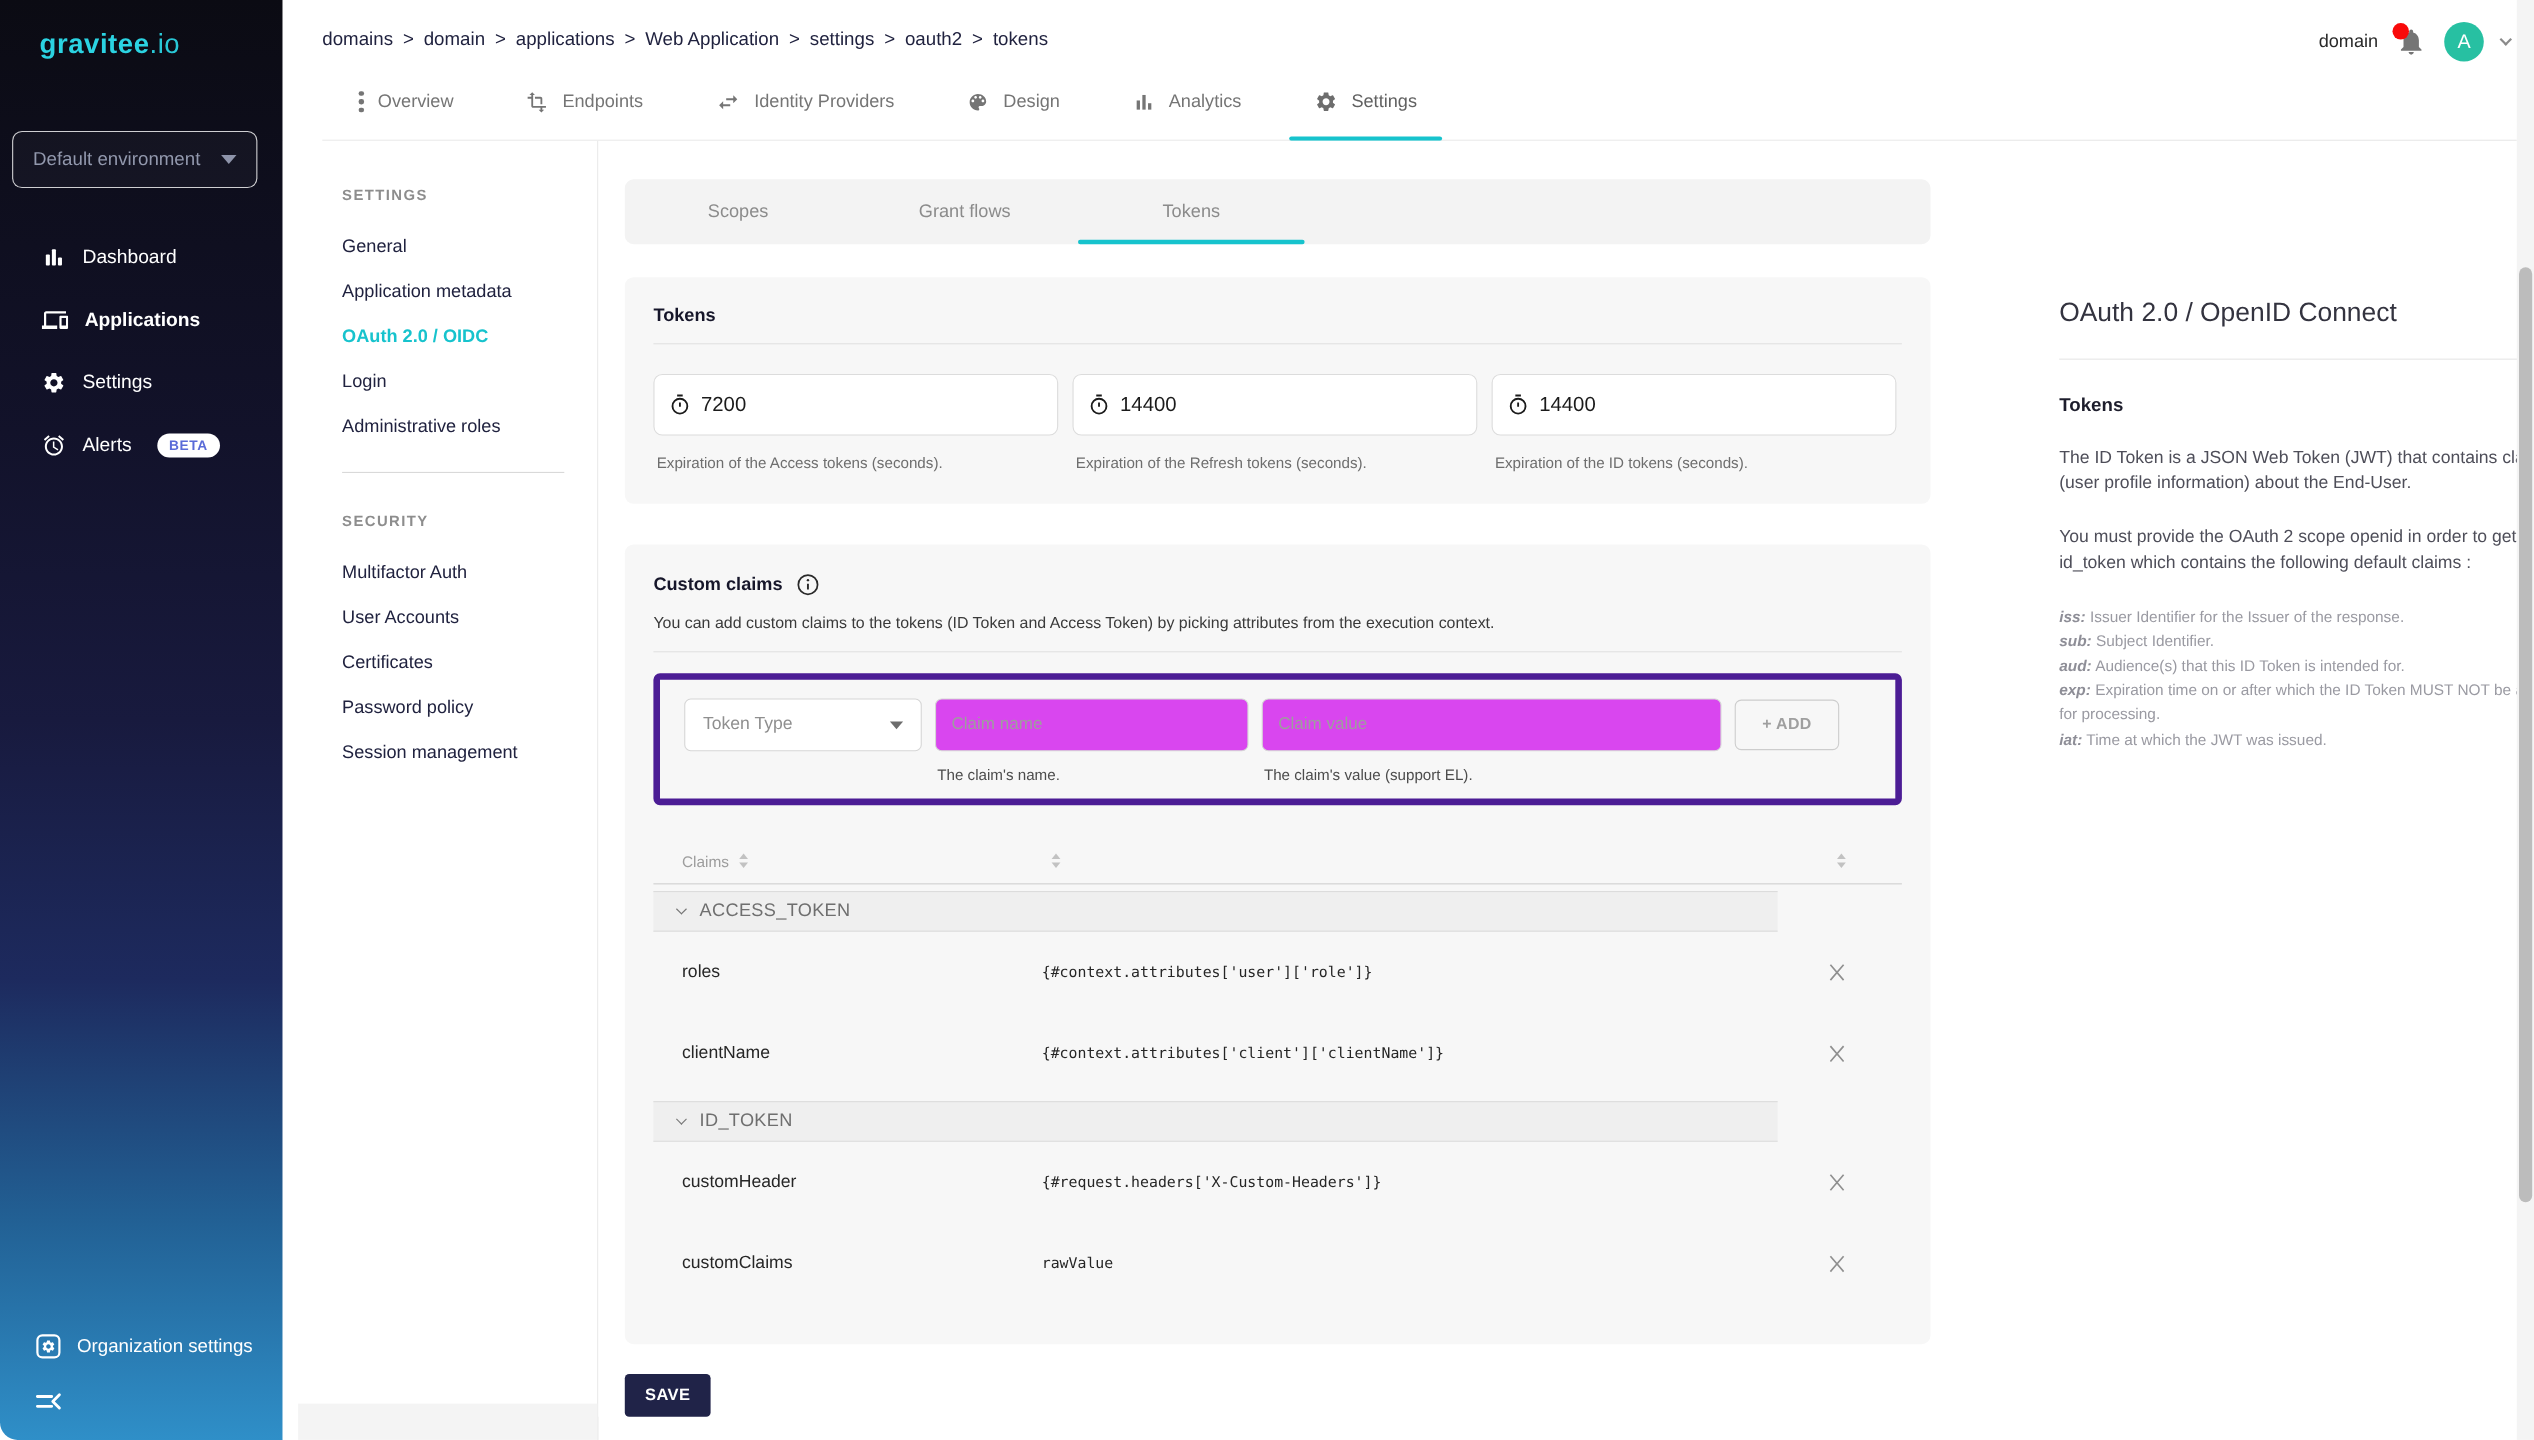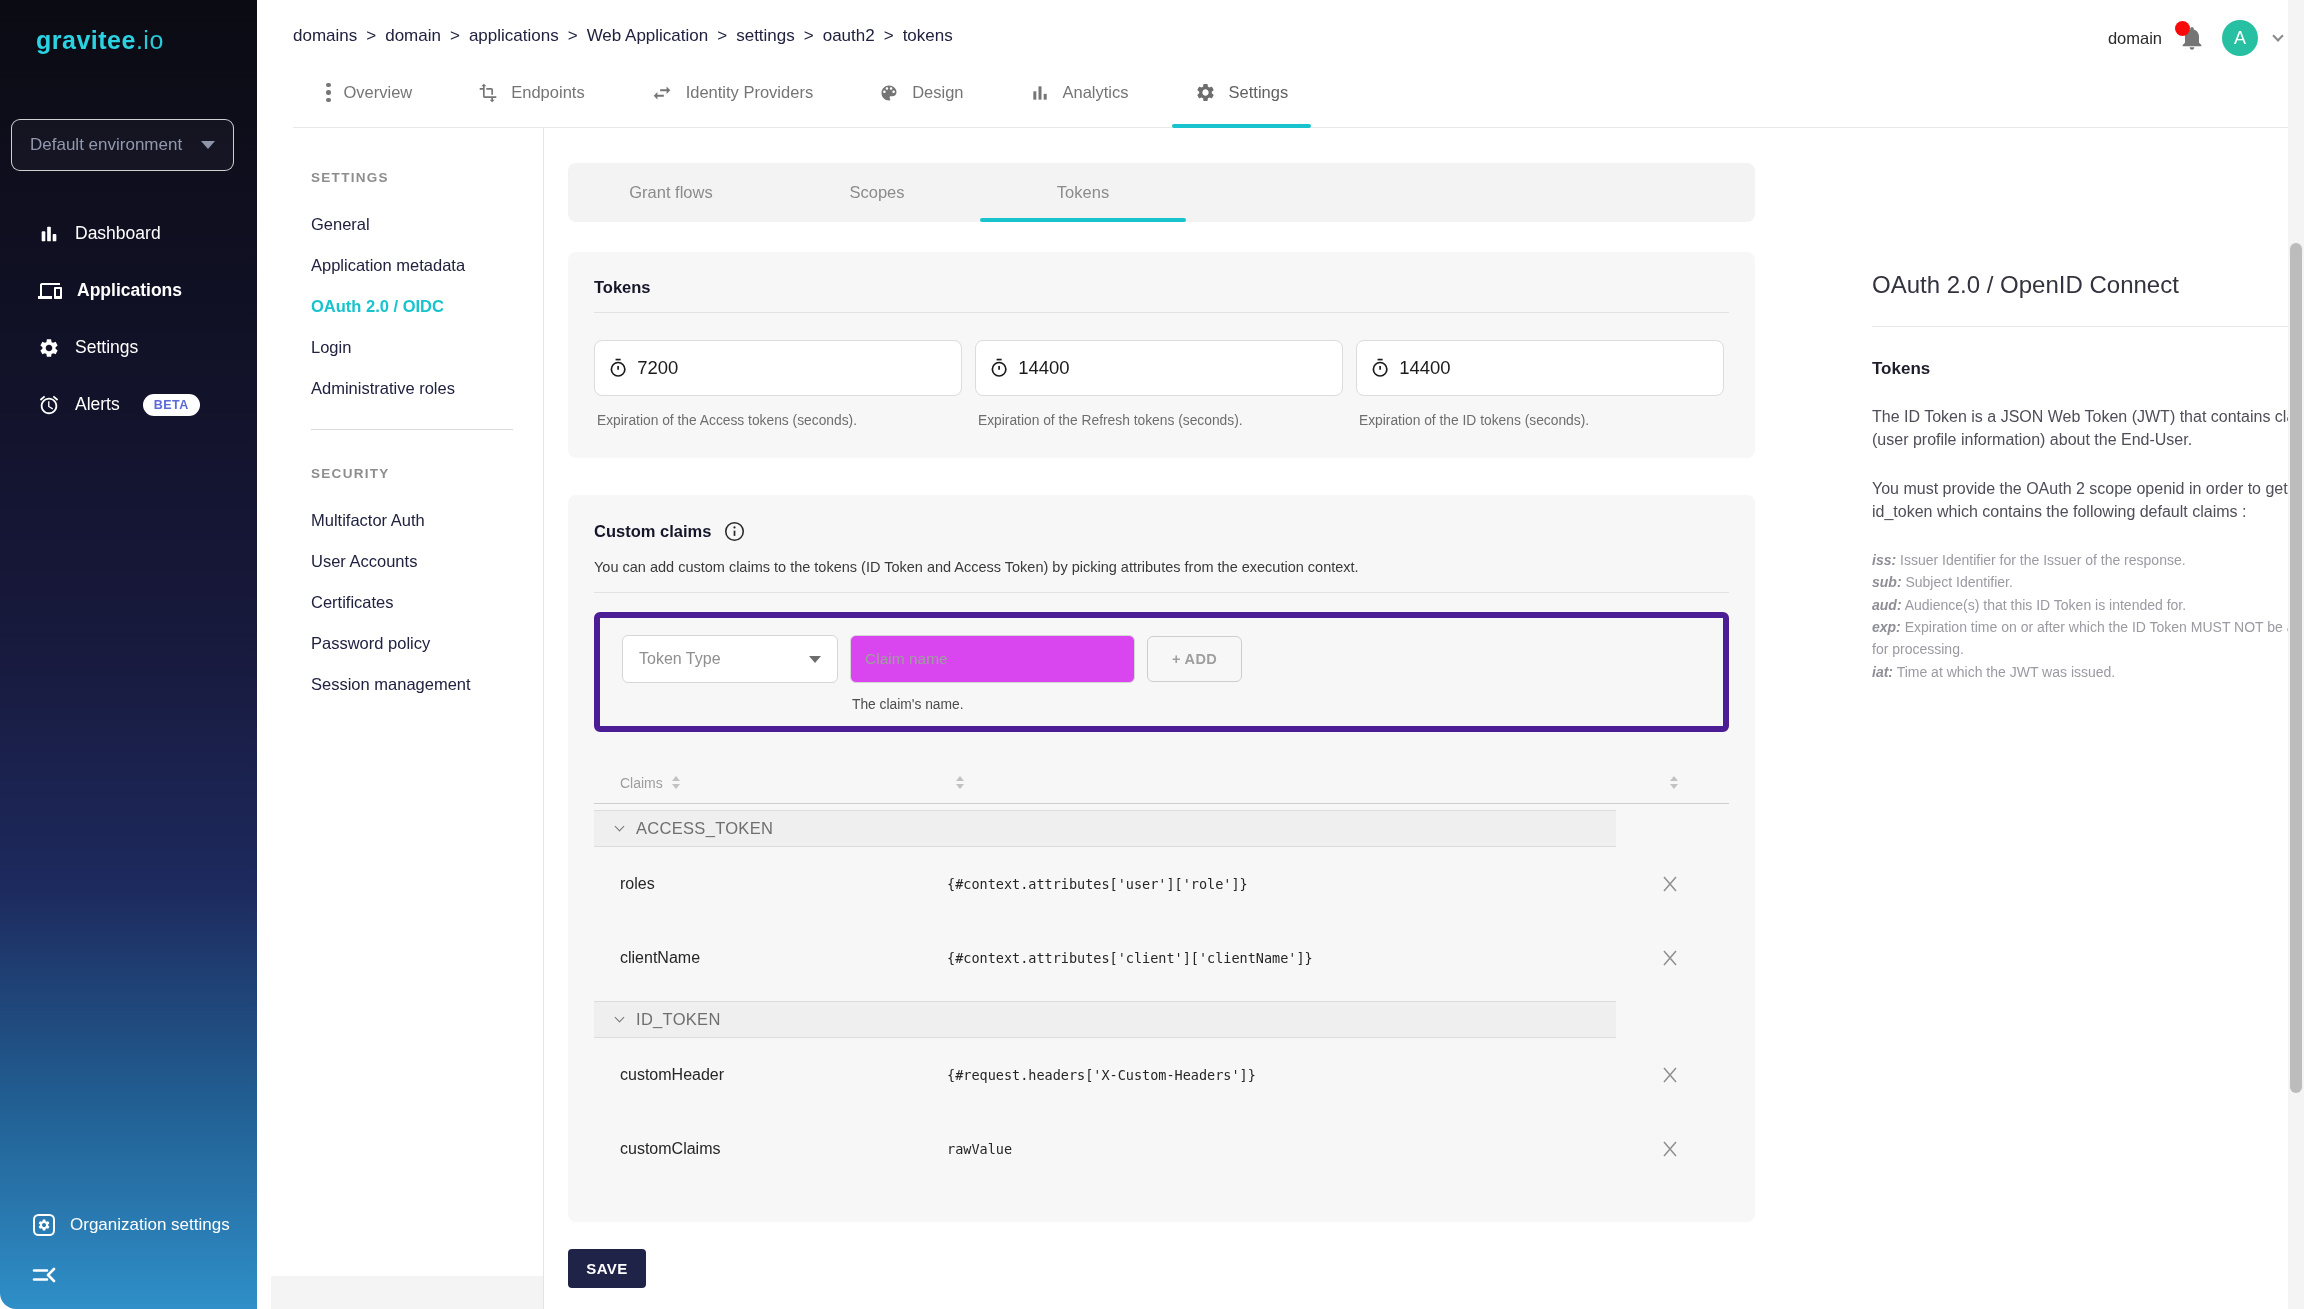--- a/index.html
+++ b/index.html
@@ -257,24 +257,24 @@
     <div class="menu-item">Password policy</div>
     <div class="menu-item">Session management</div>
   </div>
   <div class="col-footer"></div>
 </div>
 
 <div class="main">
 
   <div class="subtabs">
     <div class="subtab">
+        <span>Scopes</span>
+      </div>
+    <div class="subtab">
         <span>Grant flows</span>
-      </div>
-    <div class="subtab">
-        <span>Scopes</span>
       </div>
     <div class="subtab active">
         <span>Tokens</span>
       </div>
   </div>
 
   
   <div class="card tokens-card">
     <div class="card-title">Tokens</div>
     <div class="card-divider"></div>
@@ -331,20 +331,24 @@
     <div class="cc-form">
       <div class="cc-col">
         <div class="sel-box">
           <span>Token Type</span>
           <span class="sel-caret"></span>
         </div>
       </div>
       <div class="cc-col col-name">
         <input placeholder="Claim name" style="">
         <div class="cc-hint">The claim's name.</div>
+      </div>
+      <div class="cc-col col-value">
+        <input placeholder="Claim value" style="">
+        <div class="cc-hint">The claim's value (support EL).</div>
       </div>
       <button class="add-btn">+ ADD</button>
     </div>
 
 
     <div class="claims-table">
       <div class="thead">
         <div class="c1">
           <span>Claims</span>
           <span class="sort-icon"></span>

